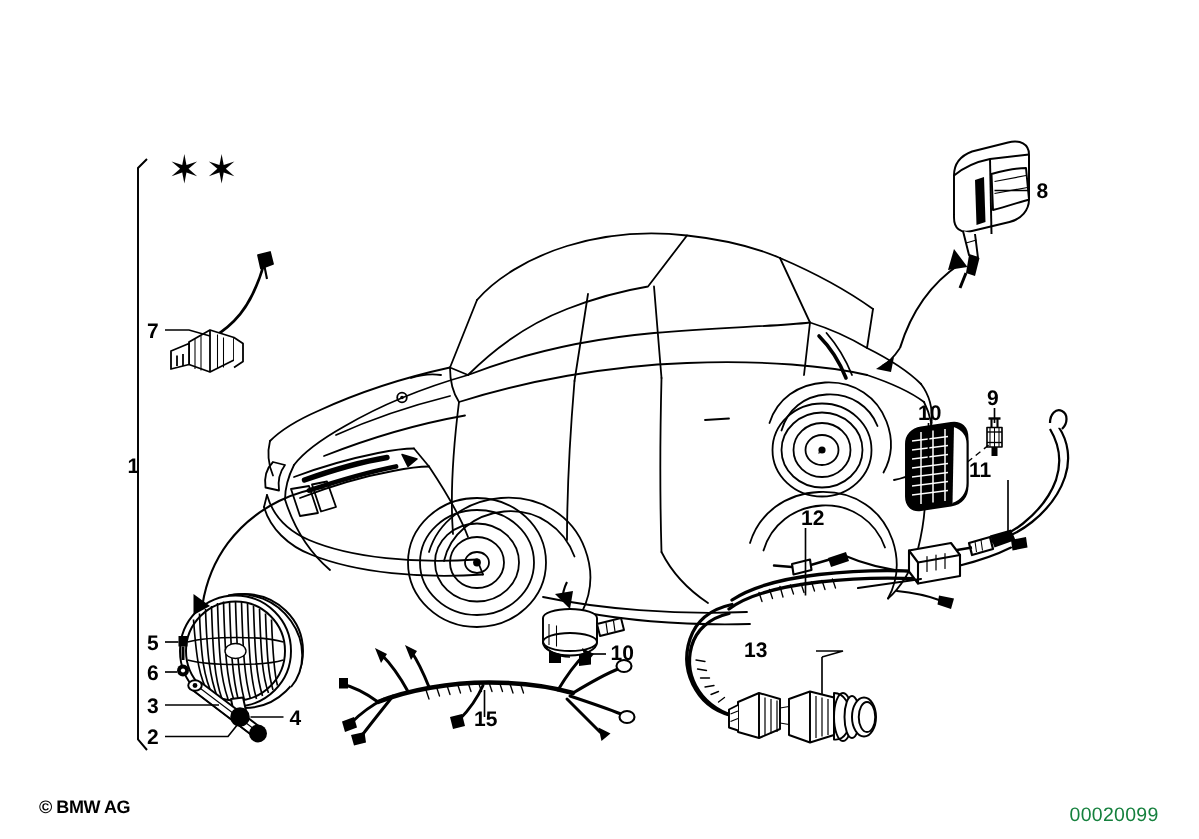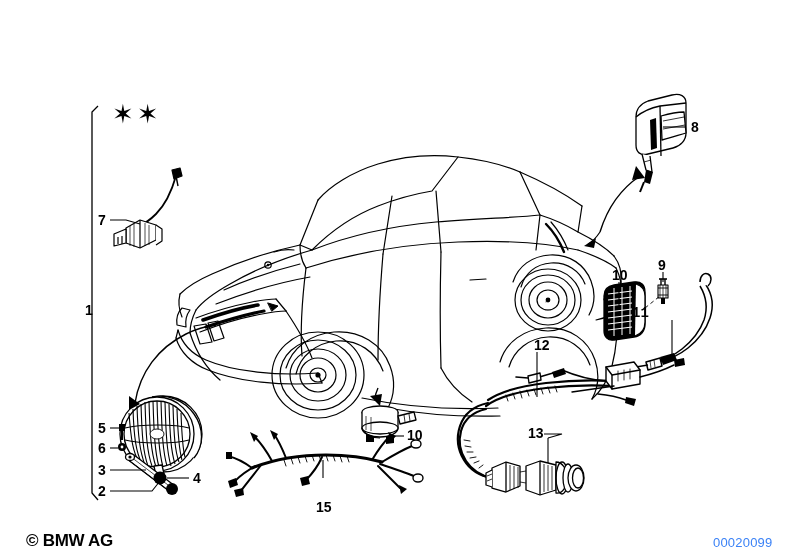--- a/index.html
+++ b/index.html
@@ -31,33 +31,33 @@
     font-weight: bold;
     color: #000000;
     line-height: 1;
     white-space: nowrap;
   }
   .footer-copyright {
     position: absolute;
     left: 26px;
     top: 531px;
     font-family: "Liberation Sans", sans-serif;
-    font-size: 17px;
+    font-size: 12px;
     font-weight: bold;
     letter-spacing: -0.3px;
     color: #000000;
     white-space: nowrap;
   }
   .footer-partno {
     position: absolute;
     left: 713px;
     top: 535px;
     font-family: "Liberation Sans", sans-serif;
     font-size: 13px;
-    color: #3b82f6;
+    color: #15803d;
     letter-spacing: 0.2px;
     white-space: nowrap;
   }
   .stars {
     position: absolute;
     left: 112px;
     top: 101px;
     font-size: 26px;
     line-height: 1;
     letter-spacing: 3px;
@@ -522,22 +522,22 @@
   <div class="callout" style="left:85px;  top:303px;">1</div>
   <div class="callout" style="left:98px;  top:484px;">2</div>
   <div class="callout" style="left:98px;  top:463px;">3</div>
   <div class="callout" style="left:193px; top:471px;">4</div>
   <div class="callout" style="left:98px;  top:421px;">5</div>
   <div class="callout" style="left:98px;  top:441px;">6</div>
   <div class="callout" style="left:98px;  top:213px;">7</div>
   <div class="callout" style="left:691px; top:120px;">8</div>
   <div class="callout" style="left:658px; top:258px;">9</div>
   <div class="callout" style="left:612px; top:268px;">10</div>
-  <div class="callout" style="left:632px; top:306px;font-family:Liberation Mono, monospace;">11</div>
+  <div class="callout" style="left:646px; top:306px;">11</div>
   <div class="callout" style="left:534px; top:338px;">12</div>
-  <div class="callout" style="left:528px; top:426px;text-align:center;">13</div>
+  <div class="callout" style="left:496px; top:426px;text-align:center;">13</div>
   <div class="callout" style="left:407px; top:428px;">10</div>
-  <div class="callout" style="left:316px; top:500px;">15</div>
+  <div class="callout" style="left:316px; top:472px;">15</div>
 
   <div class="footer-copyright">© BMW AG</div>
   <div class="footer-partno">00020099</div>
 
 </div>
 
 </body></html>

